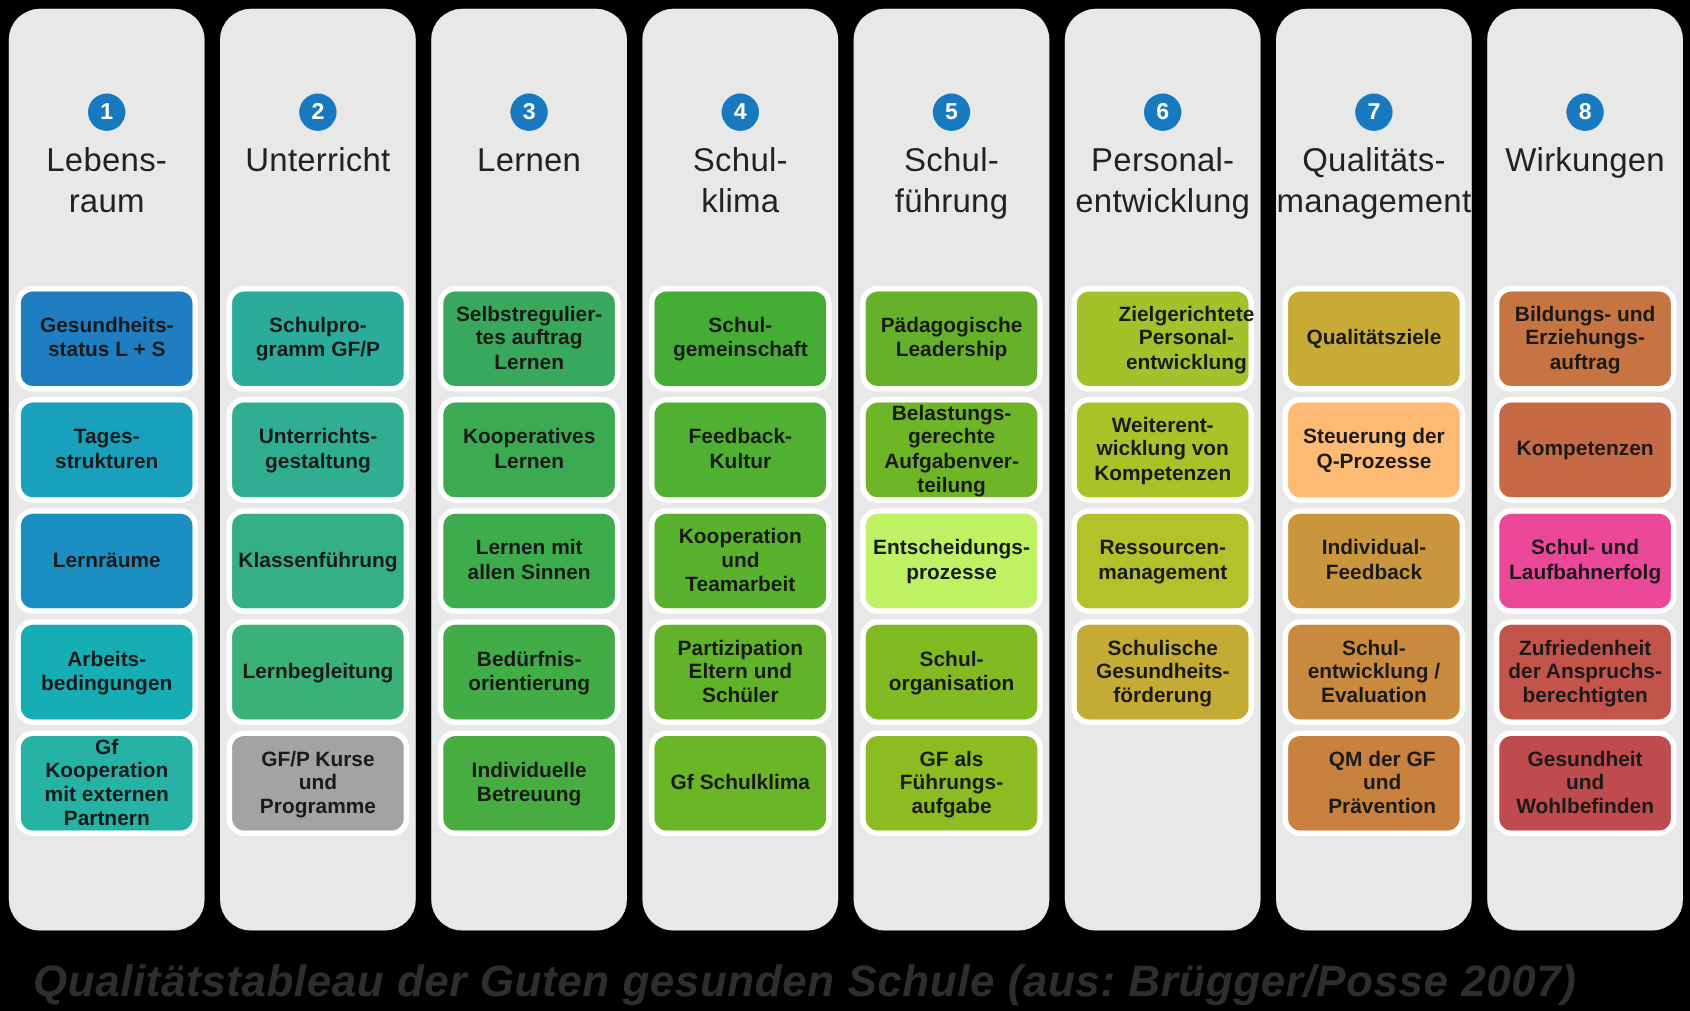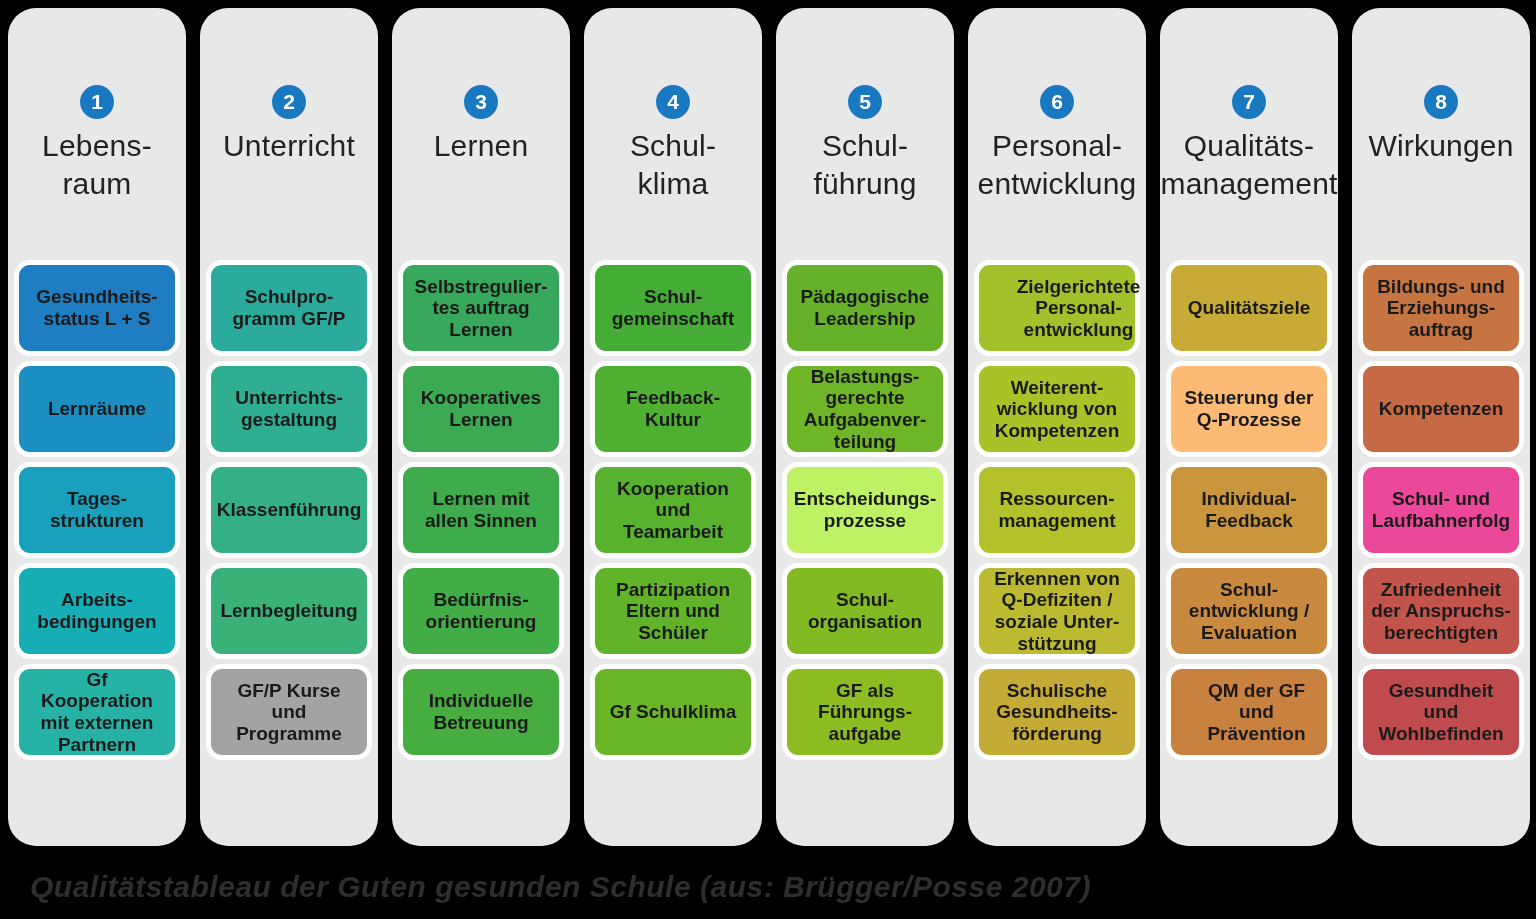--- a/index.html
+++ b/index.html
@@ -39,41 +39,41 @@
     height:96px; box-sizing:border-box;
     border:5px solid #FFFFFF; border-radius:16px;
     margin-bottom:5px; padding:0 1px;
     display:flex; align-items:center; justify-content:center;
     text-align:center;
     font-size:19px; font-weight:bold; line-height:1.14;
     color:#1A1A1A; white-space:pre-line;
   }
   .caption {
     margin:24px 0 0 30px;
-    font-size:30px; font-style:italic; font-weight:bold;
+    font-size:40px; font-style:italic; font-weight:bold;
     color:#2E2E2E; letter-spacing:0.5px;
   }
 </style>
 </head>
 <body>
 
 <div class="board">
 
   <div class="column">
     <div class="column-header">
       <div class="badge">1</div>
       <div class="column-title">Lebens-
 raum</div>
     </div>
     <div class="boxes">
       <div class="box" style="background-color: rgb(31, 125, 194);">Gesundheits-
 status L + S</div>
-      <div class="box" style="background-color: rgb(27, 142, 194);">Lernräume</div>
       <div class="box" style="background-color: rgb(24, 160, 189);">Tages-
 strukturen</div>
+      <div class="box" style="background-color: rgb(27, 142, 194);">Lernräume</div>
       <div class="box" style="background-color: rgb(22, 173, 180);">Arbeits-
 bedingungen</div>
       <div class="box" style="background-color: rgb(39, 178, 166);">Gf
 Kooperation
 mit externen
 Partnern</div>
     </div>
   </div>
 
   <div class="column">
@@ -166,24 +166,20 @@
     </div>
     <div class="boxes">
       <div class="box" style="background-color: rgb(162, 193, 42); padding-left: 44px;">Zielgerichtete
 Personal-
 entwicklung</div>
       <div class="box" style="background-color: rgb(170, 194, 39);">Weiterent-
 wicklung von
 Kompetenzen</div>
       <div class="box" style="background-color: rgb(179, 194, 42);">Ressourcen-
 management</div>
-      <div class="box" style="background-color: rgb(188, 186, 48);">Erkennen von
-Q-Defiziten /
-soziale Unter-
-stützung</div>
       <div class="box" style="background-color: rgb(195, 171, 53);">Schulische
 Gesundheits-
 förderung</div>
     </div>
   </div>
 
   <div class="column">
     <div class="column-header">
       <div class="badge">7</div>
       <div class="column-title">Qualitäts-

